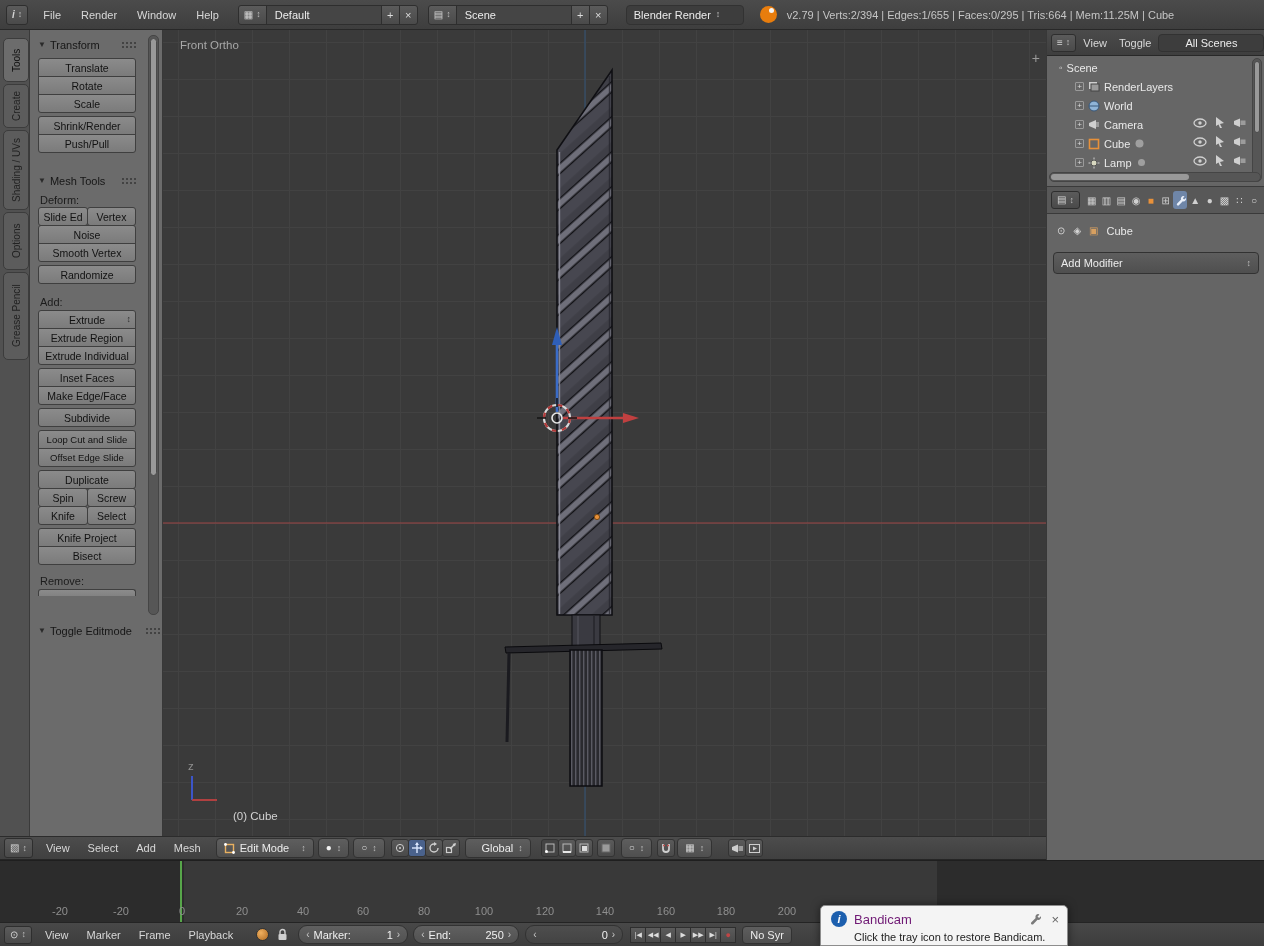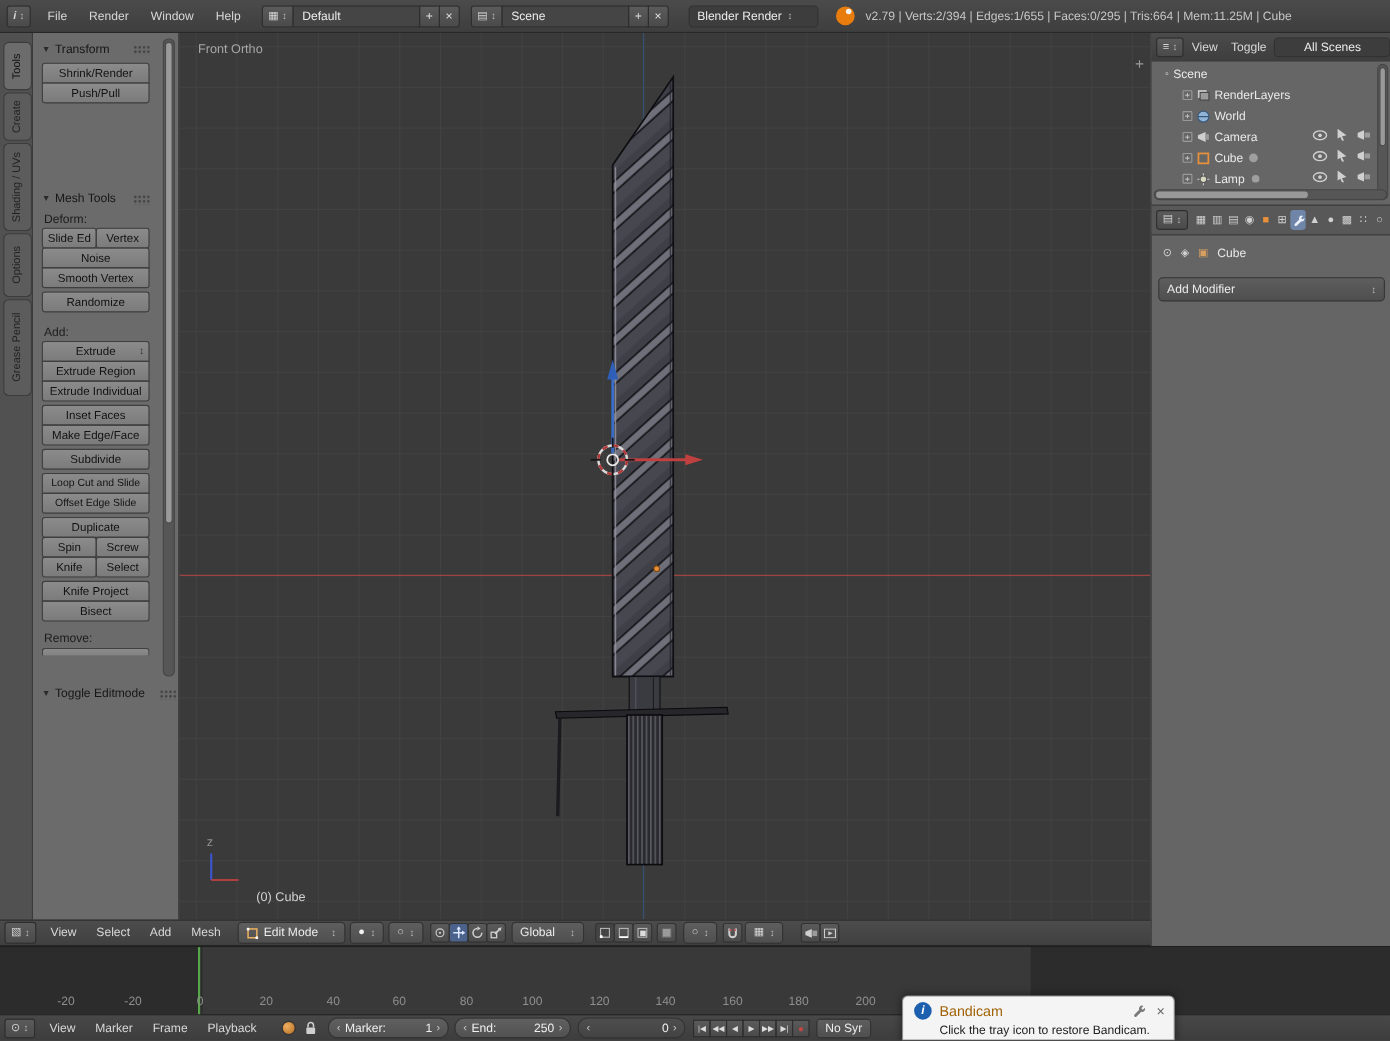--- a/index.html
+++ b/index.html
@@ -108,20 +108,25 @@
 </div>
 
 <div class="abs shelf">
 
   <div class="panel" style="top:6px">
     <div class="phead">
       <span class="i" style="color:#2a2a2a;font-size:8px">▼</span>
       <span>Transform</span>
       <span class="grip"></span>
     </div>
+    <div class="vgroup" style="margin-top:4px">
+      <div class="sbtn">Translate</div>
+      <div class="sbtn">Rotate</div>
+      <div class="sbtn">Scale</div>
+    </div>
     <div class="vgroup" style="margin-top:3px">
       <div class="sbtn">Shrink/Render</div>
       <div class="sbtn">Push/Pull</div>
     </div>
   </div>
 
   <div class="panel" style="top:142px">
     <div class="phead">
       <span class="i" style="color:#2a2a2a;font-size:8px">▼</span>
       <span>Mesh Tools</span>
@@ -453,21 +458,21 @@
         </svg>
     </div>
     <div class="ibox" style="margin-left:-1px">
       <svg width="12" height="12">
           <rect x="1.5" y="5.5" width="5" height="5" fill="none" stroke="#cfcfcf" stroke-width="1.2"></rect>
           <line x1="5" y1="7" x2="10" y2="2" stroke="#cfcfcf" stroke-width="1.4"></line>
           <polygon points="11,1 7.5,2 10,4.5" fill="#cfcfcf"></polygon>
         </svg>
     </div>
   </div>
-  <div class="pill" style="margin-left:5px;width:66px;justify-content:space-between">
+  <div class="pill" style="margin-left:5px;width:66px;justify-content:flex-end">
     <span>Global</span>
     <span class="ud">↕</span>
   </div>
   <div style="display:flex;margin-left:10px">
     <div class="ibox" style="background:#444">
       <svg width="10" height="10">
           <rect x="1" y="1" width="8" height="8" fill="none" stroke="#b8b8b8"></rect>
           <circle cx="1.5" cy="8.5" r="1.5" fill="#fff"></circle>
         </svg>
     </div>
@@ -577,21 +582,21 @@
     <div class="tbtn">▶▶</div>
     <div class="tbtn">▶|</div>
     <div class="tbtn" style="color:#c04545;font-size:9px">●</div>
   </div>
   <div class="pill" style="margin-left:6px;height:18px">No Syr</div>
 </div>
 
 <div class="abs bandicam">
   <div style="display:flex;align-items:center;padding:5px 8px 0 10px;gap:7px">
     <span style="width:16px;height:16px;border-radius:50%;background:#1c5fae;color:#fff;font-size:11px;font-weight:bold;display:flex;align-items:center;justify-content:center;font-style:italic">i</span>
-    <span style="color:#a16207;font-size:13px">Bandicam</span>
+    <span style="color:#701a75;font-size:13px">Bandicam</span>
     <span style="margin-left:auto;display:flex;gap:10px;align-items:center">
       <svg width="12" height="12" viewBox="0 0 11 11">
           <path d="M8.5,1 a2.6,2.6 0 0 0 -2.4,3.6 L2.2,8.5 a1.2,1.2 0 0 0 1.7,1.7 L7.8,6.3 a2.6,2.6 0 0 0 3.1,-3.4 L9.2,4.6 7.8,3.2 9.5,1.5 a2.6,2.6 0 0 0 -1,-0.5 z" fill="#7a7a7a"></path>
         </svg>
       <span style="color:#666;font-size:13px">×</span>
     </span>
   </div>
   <div style="padding:4px 8px 0 33px;color:#222;font-size:11px">Click the tray icon to restore Bandicam.</div>
 </div>
 

